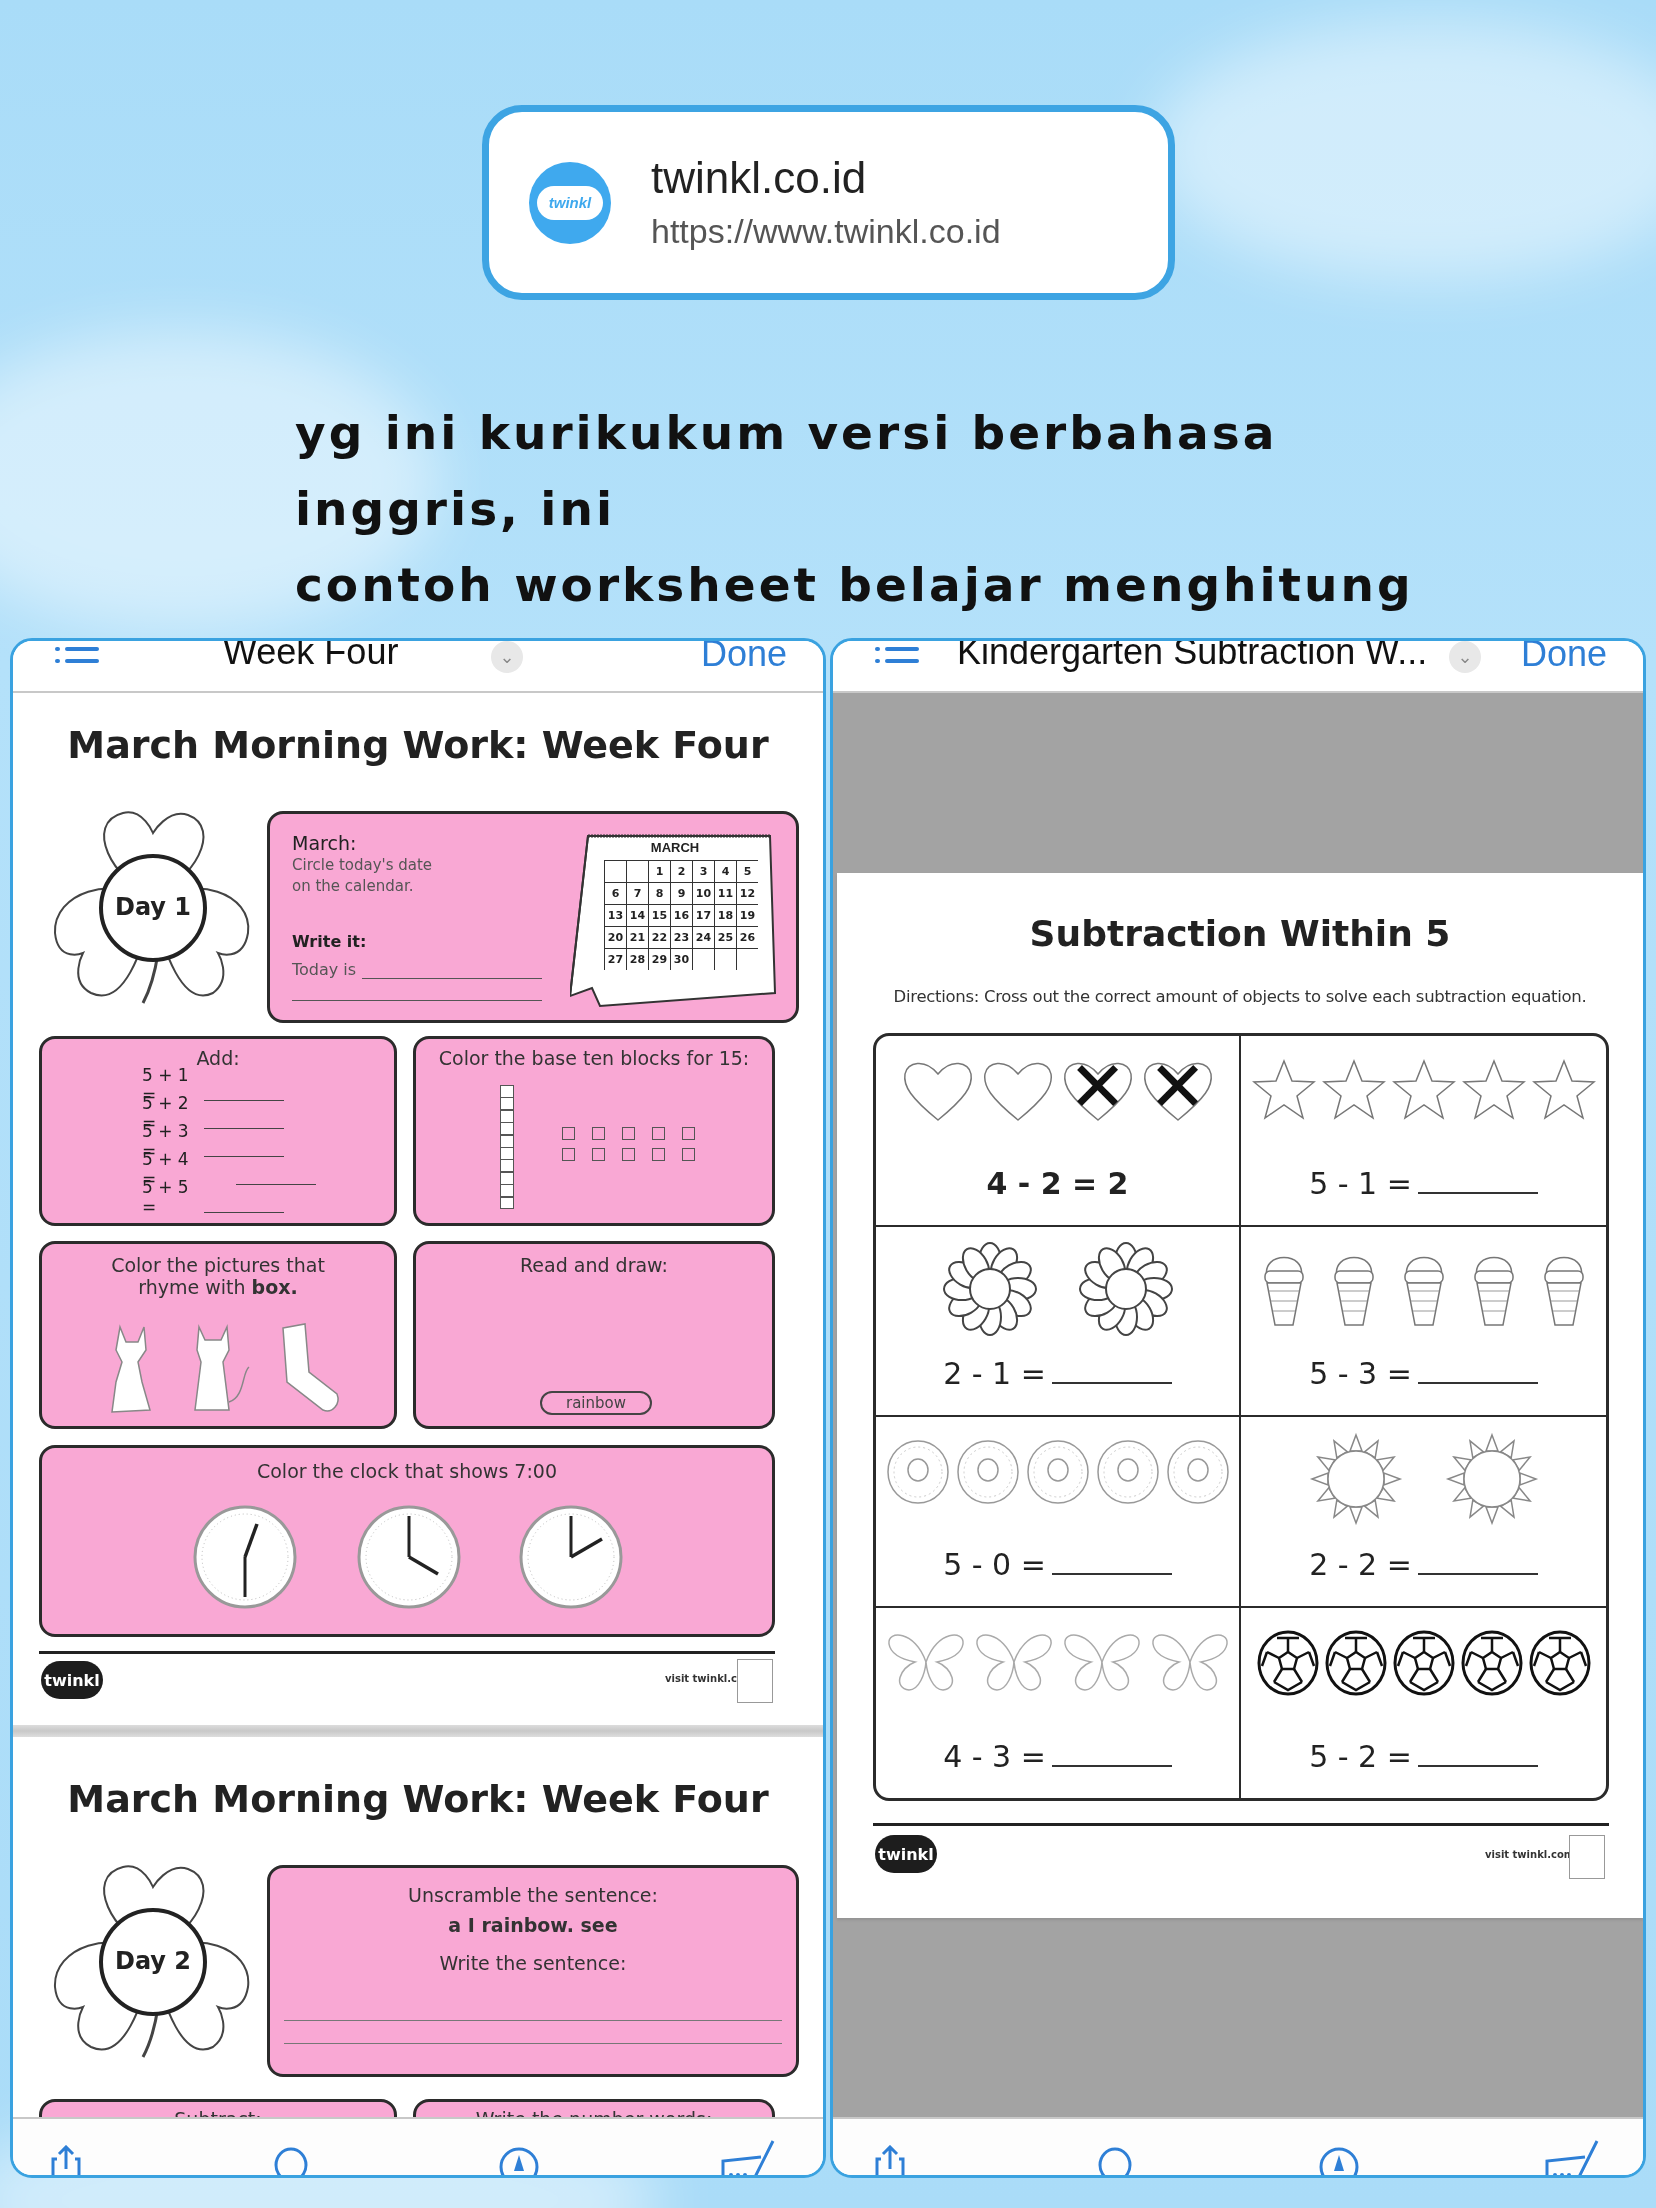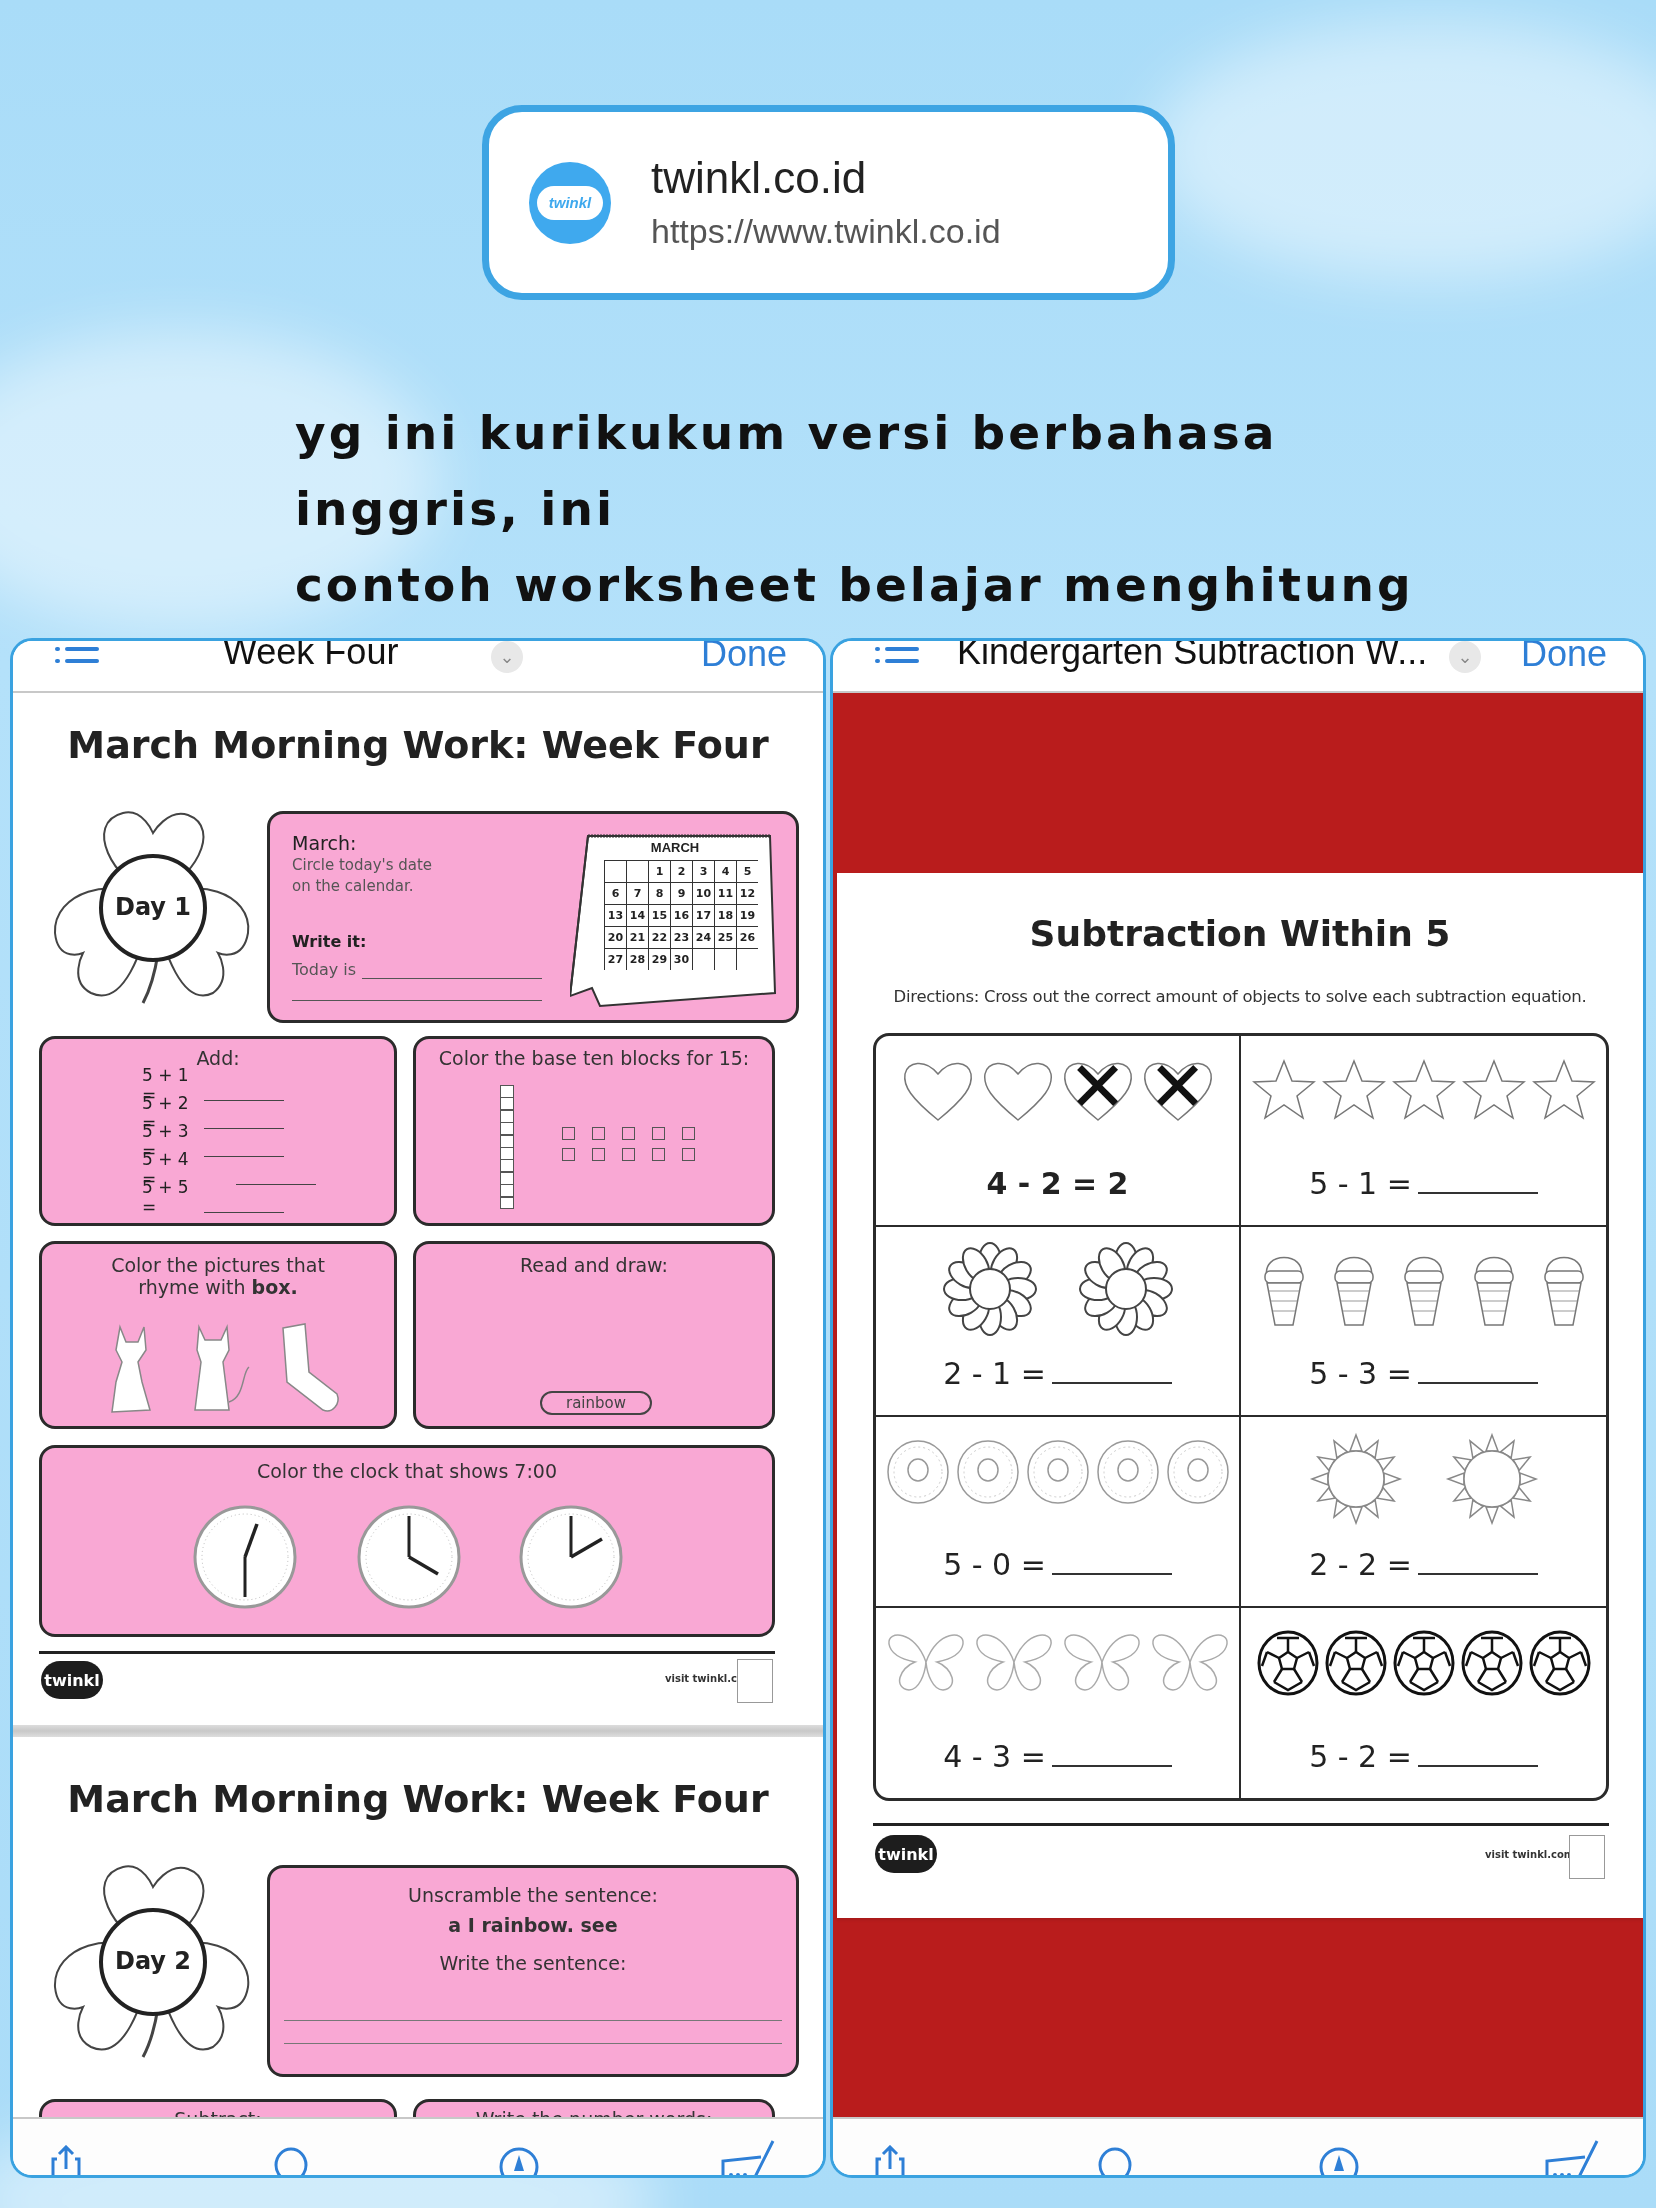--- a/index.html
+++ b/index.html
@@ -345,21 +345,21 @@
       <span style="left:0;top:4px;width:5px;"></span>
         <span style="left:10px;top:4px;width:34px;"></span>
       <span style="left:0;top:16px;width:5px;"></span>
         <span style="left:10px;top:16px;width:34px;"></span>
     </div>
     <div class="title" style="left:124px;">Kindergarten Subtraction W...</div>
     <div class="chev" style="left:616px;">⌄</div>
     <div class="done">Done</div>
   </div>
 
-  <div class="doc-area ws-font" style="background:#b91c1c;">
+  <div class="doc-area ws-font" style="background:#a3a3a3;">
     <div style="position:absolute;left:4px;top:180px;width:806px;height:1045px;background:#fff;box-shadow:0 2px 3px rgba(0,0,0,0.1);">
       <div class="ws-title" style="top:40px;font-size:36px;">Subtraction Within 5</div>
       <div style="position:absolute;left:0;right:0;top:114px;text-align:center;font-size:16.5px;color:#333;letter-spacing:-0.3px;">Directions: Cross out the correct amount of objects to solve each subtraction equation.</div>
 
       <div class="sub-grid" id="sub-grid" style="left:36px;top:160px;width:736px;height:768px;">
           <div class="sub-cell">
             <div class="sub-icons">
               <span style="position: relative;"><svg width="74" height="66" viewBox="0 0 74 66">
                   <path d="M37 62 C10 40 2 28 4 16 C6 4 24 0 37 16 C50 0 68 4 70 16 C72 28 64 40 37 62Z" stroke="#777" stroke-width="1.5" fill="#fff"></path>
                 </svg></span>

